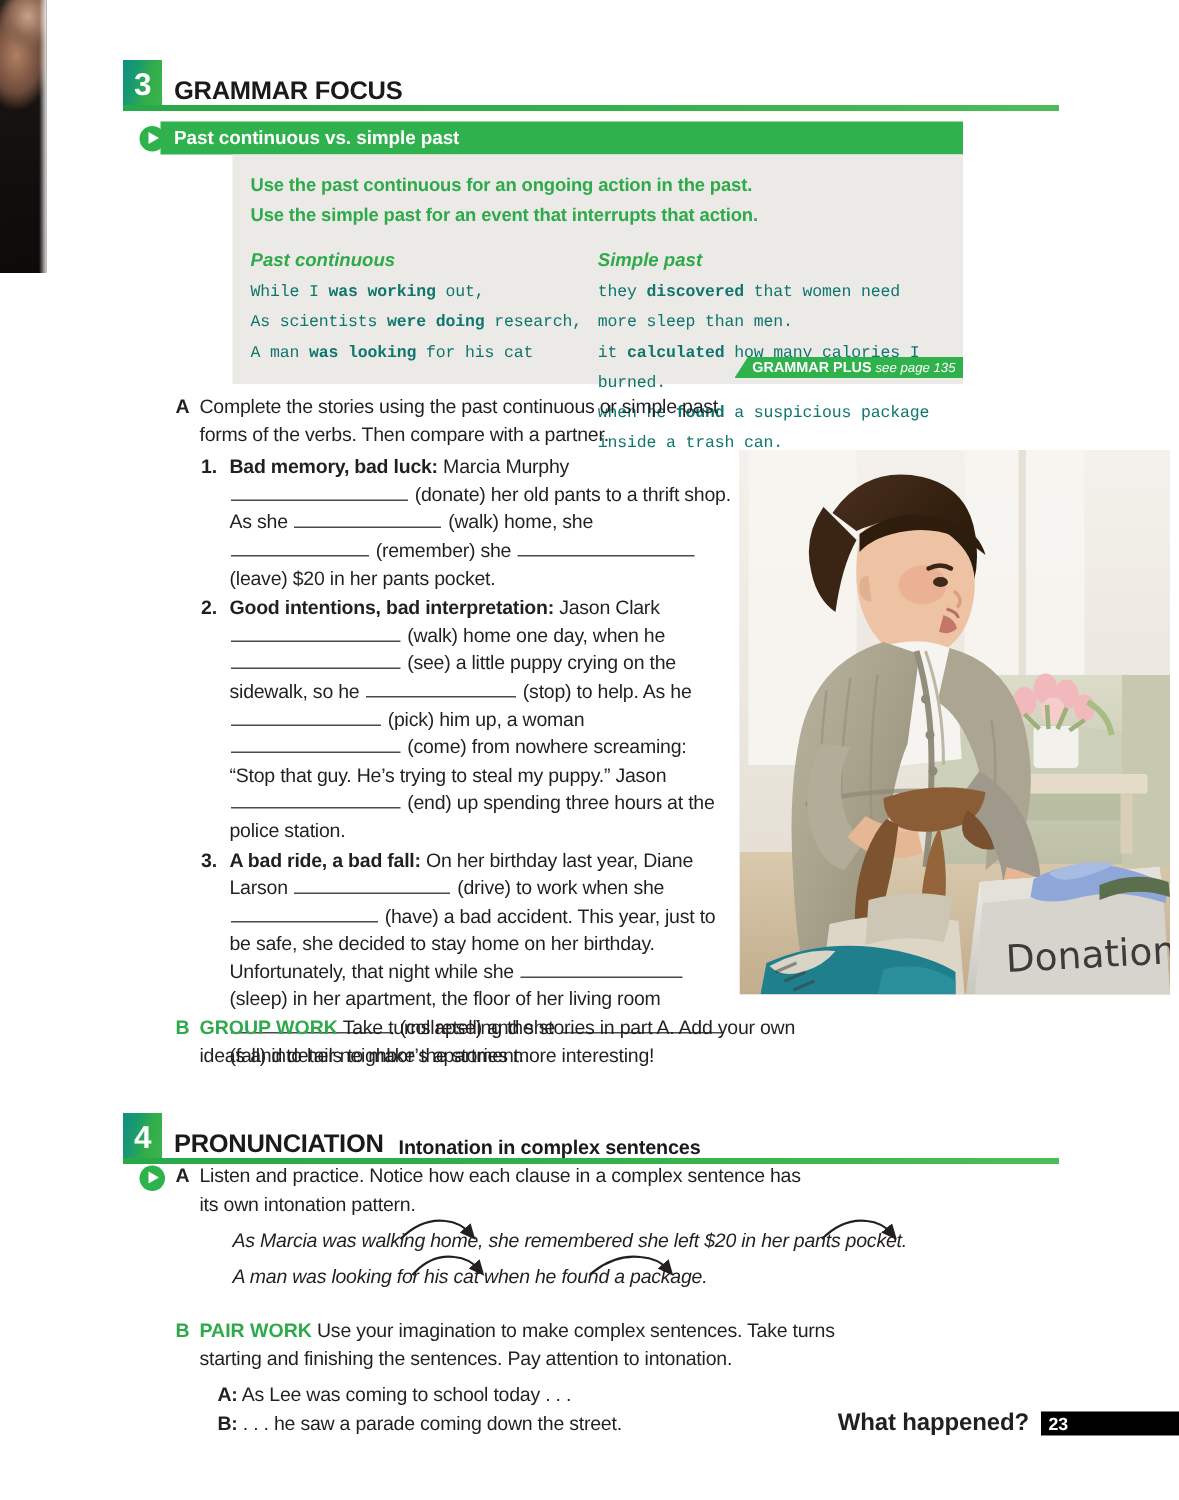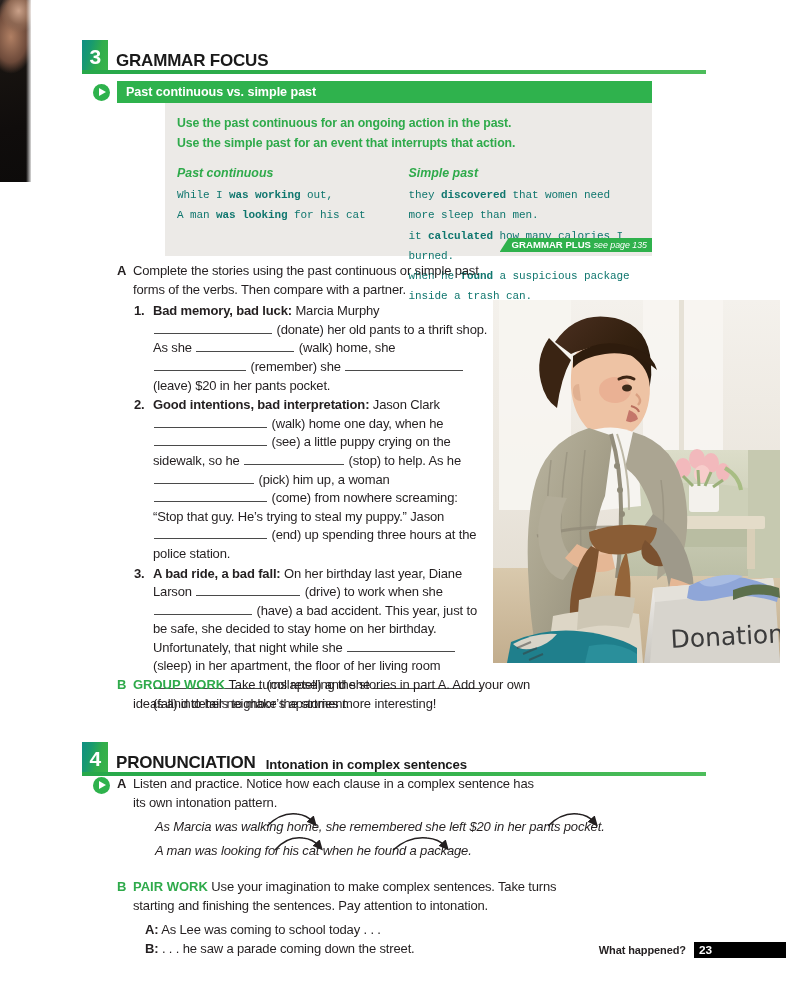--- a/index.html
+++ b/index.html
@@ -53,21 +53,21 @@
     position: relative;
   }
   .play-ico .circ::after {
     content: ""; position: absolute; left: 6.2px; top: 4.3px;
     border-left: 7px solid #fff;
     border-top: 4.3px solid transparent;
     border-bottom: 4.3px solid transparent;
   }
 
   
-  .gram-wrap { position: absolute; left: 117px; top: 81px; width: 535px; }
+  .gram-wrap { position: absolute; left: 107px; top: 81px; width: 535px; }
   .gram-bar {
     height: 22px; background: #2fb24d; color: #fff;
     font-size: 12.6px; font-weight: bold; line-height: 22px; padding-left: 9px;
     letter-spacing: -.05px;
   }
   .gram-body {
     background: #eceae7; padding: 11px 12px 7px 12px; position: relative; height: 153px; margin-left: 48px;
   }
   .gram-rule {
     color: #2faa4b; font-size: 12.3px; font-weight: bold; line-height: 19.5px;
@@ -128,21 +128,21 @@
   .into-line { position: relative; font-size: 13px; line-height: 18.6px; color: #231f20; height: 24px; letter-spacing: -.15px; }
   .into-line span.txt { position: relative; z-index: 2; }
   .arc { position: absolute; pointer-events: none; }
 
   
   .dlg { font-size: 13px; line-height: 18.6px; }
   .dlg b { font-weight: bold; }
 
   
   .footer { position: absolute; right: 0; bottom: 42px; display: flex; align-items: center; }
-  .foot-title { font-size: 11px; font-weight: bold; color: #231f20; margin-right: 8px; letter-spacing: -.1px; }
+  .foot-title { font-size: 16px; font-weight: bold; color: #231f20; margin-right: 8px; letter-spacing: -.1px; }
   .foot-pg {
     background: #000; color: #fff; font-size: 11.8px; font-weight: bold;
     height: 16px; line-height: 16px; padding: 0 8px 0 5px; min-width: 92px;
   }
 </style>
 </head>
 <body>
 
 <div class="page">
 
@@ -163,20 +163,21 @@
   <div class="gram-wrap">
     <div class="gram-bar">Past continuous vs. simple past</div>
     <div class="gram-body">
       <div class="gram-rule">Use the past continuous for an ongoing action in the past.</div>
       <div class="gram-rule">Use the simple past for an event that interrupts that action.</div>
 
       <div class="gram-grid">
         <div class="gram-col">
           <div class="gram-colhead">Past continuous</div>
           <div class="gram-line"><span>While I </span><b>was working</b><span> out,</span></div>
+          <div class="gram-line"><span>As scientists </span><b>were doing</b><span> research,</span></div>
           <div class="gram-line"><span>A man </span><b>was looking</b><span> for his cat</span></div>
         </div>
         <div class="gram-col right">
           <div class="gram-colhead">Simple past</div>
           <div class="gram-line"><span>they </span><b>discovered</b><span> that women need more sleep than men.</span></div>
           <div class="gram-line"><span>it </span><b>calculated</b><span> how many calories I burned.</span></div>
           <div class="gram-line"><span>when he </span><b>found</b><span> a suspicious package inside a trash can.</span></div>
         </div>
       </div>
 

